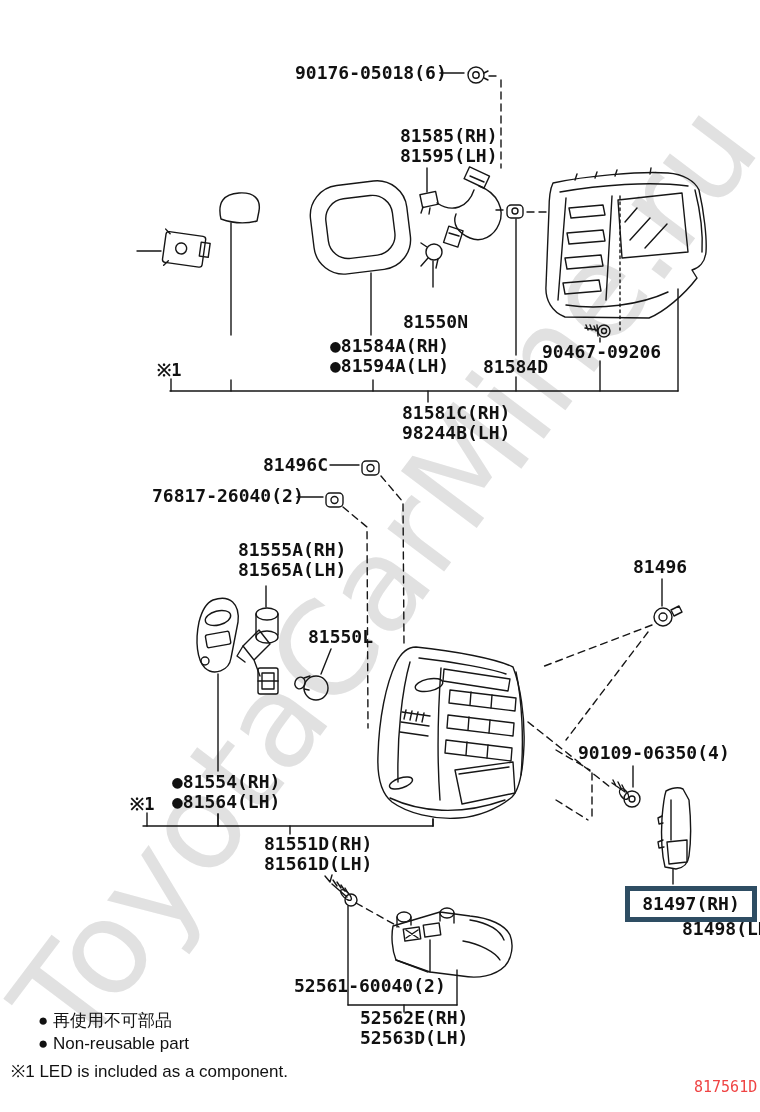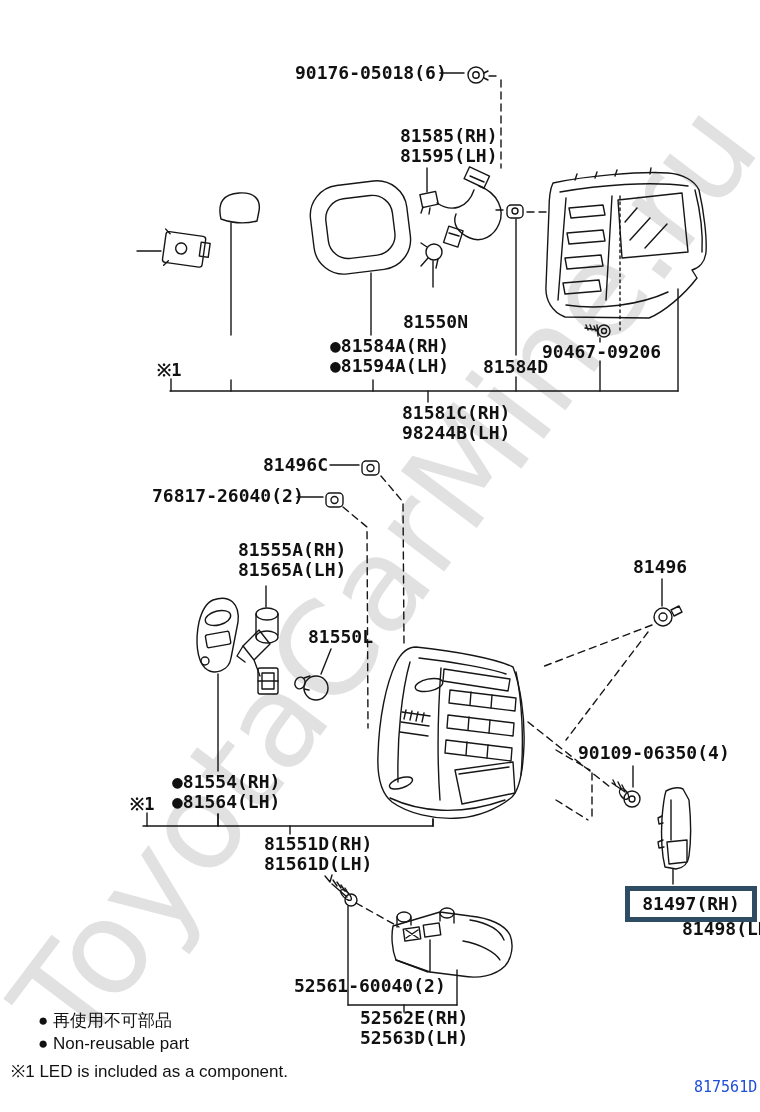--- a/index.html
+++ b/index.html
@@ -15,21 +15,21 @@
   #art .dash{stroke-dasharray:7 5;}
   #art .dot{stroke-dasharray:2.5 3.5;}
   .lbl{position:absolute;font-family:"DejaVu Sans Mono",monospace;font-weight:bold;
        font-size:18px;line-height:20px;color:var(--text,#111);white-space:pre;}
   .ref{font-size:17px;}
   .box{position:absolute;left:625px;top:886px;width:122px;height:26px;
        border:5px solid var(--highlight-box,#2e4d63);background:transparent;
        display:flex;align-items:center;justify-content:center;}
   .legend{position:absolute;font-family:"Liberation Sans",sans-serif;font-size:17px;
           line-height:18px;color:#111;white-space:pre;}
-  .code{position:absolute;font-family:"DejaVu Sans Mono",monospace;font-size:15px;color:#1d4ed8;}
+  .code{position:absolute;font-family:"DejaVu Sans Mono",monospace;font-size:15px;color:#ef4444;}
 </style>
 </head>
 <body>
 
 <div id="canvas" style="--line: #161616; --text: #111111; --highlight-box: #2e4d63; --watermark: #c9c9c9;">
 
   <div class="watermark">ToyotaCarMine.ru</div>
 
   <svg id="art" width="760" height="1112" viewBox="0 0 760 1112">
 

